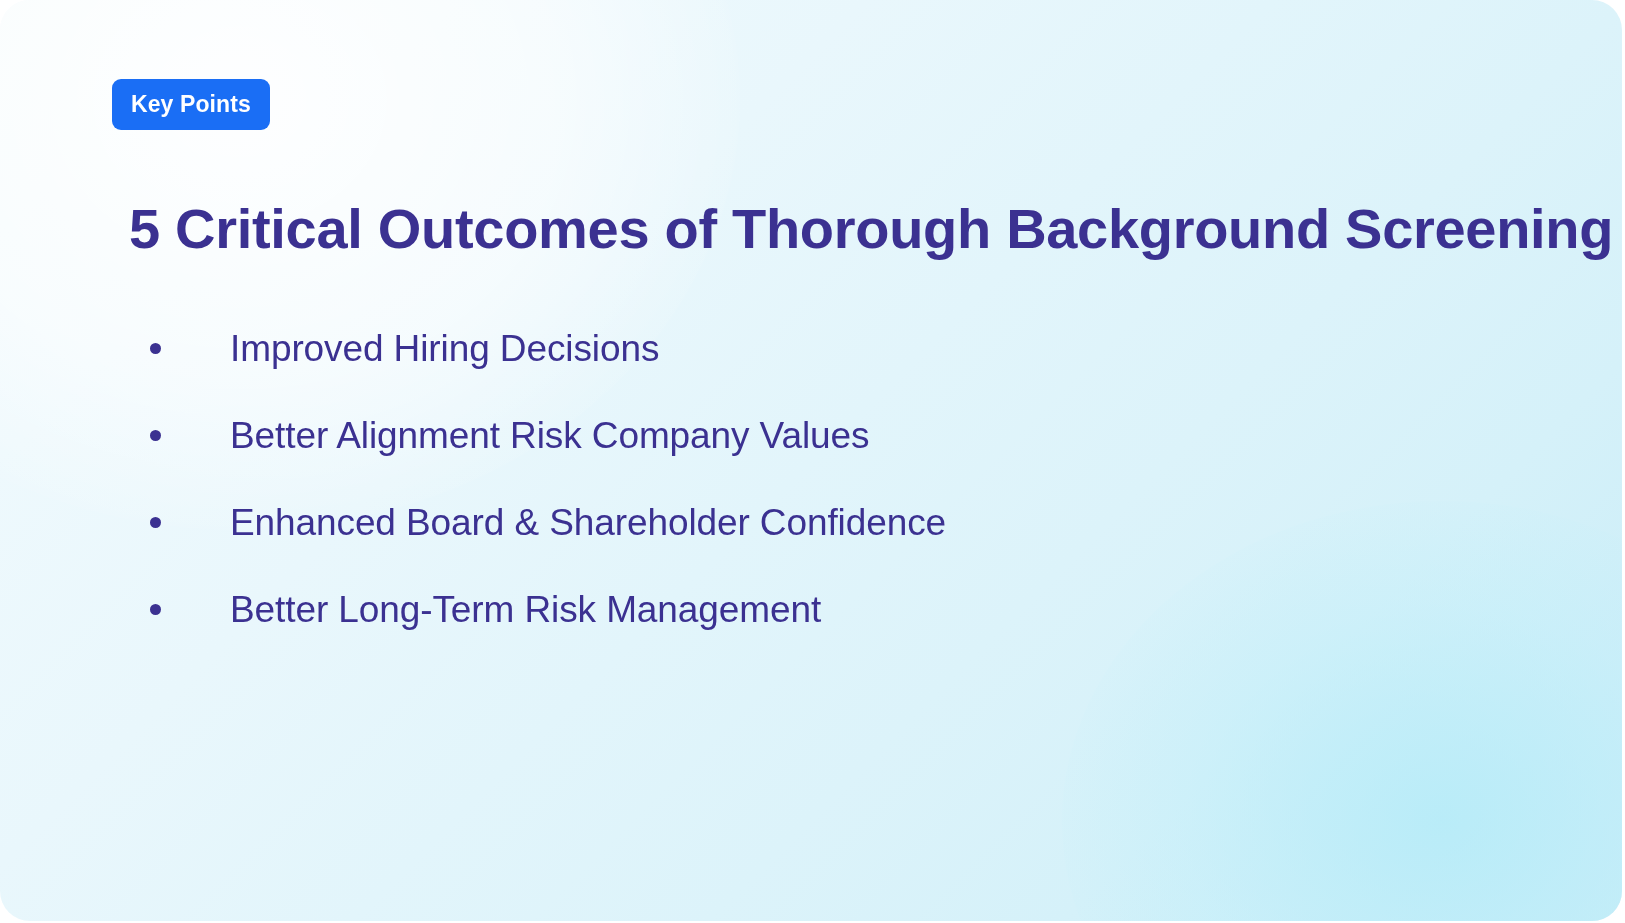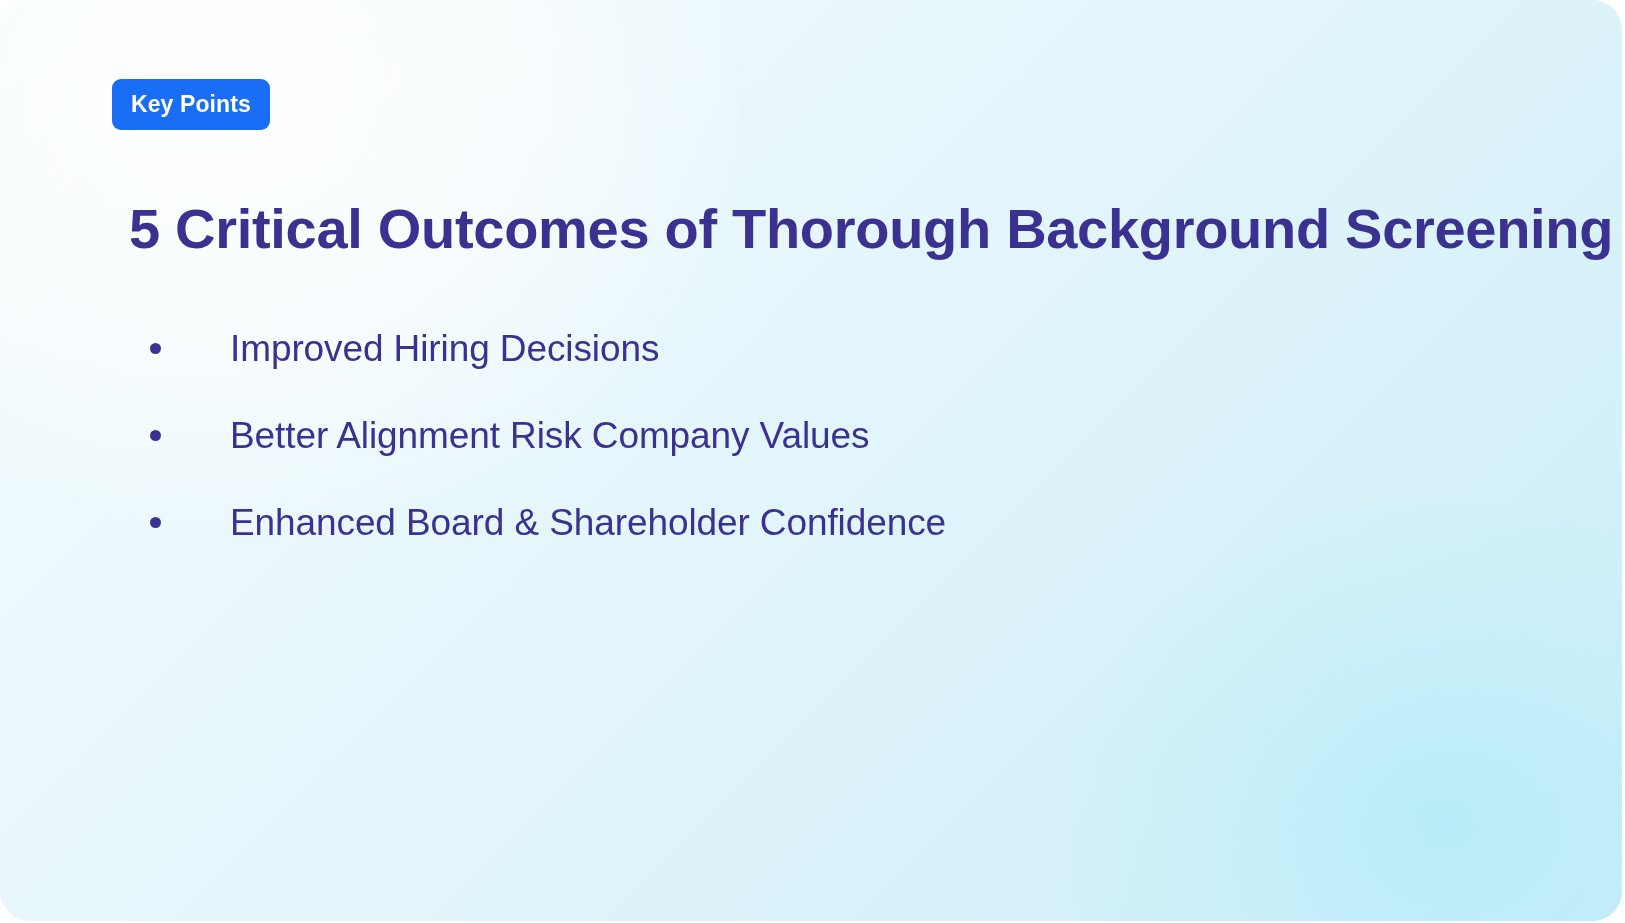--- a/index.html
+++ b/index.html
@@ -196,16 +196,20 @@
         <span class="bullet-text">Improved Hiring Decisions</span>
       </li>
       <li class="bullet-item">
         <span class="bullet-dot"></span>
         <span class="bullet-text">Better Alignment Risk Company Values</span>
       </li>
       <li class="bullet-item">
         <span class="bullet-dot"></span>
         <span class="bullet-text">Enhanced Board &amp; Shareholder Confidence</span>
       </li>
+      <li class="bullet-item">
+        <span class="bullet-dot"></span>
+        <span class="bullet-text">Better Long-Term Risk Management</span>
+      </li>
     </ul>
 
   </div>
 </div>
 
 </body></html>

